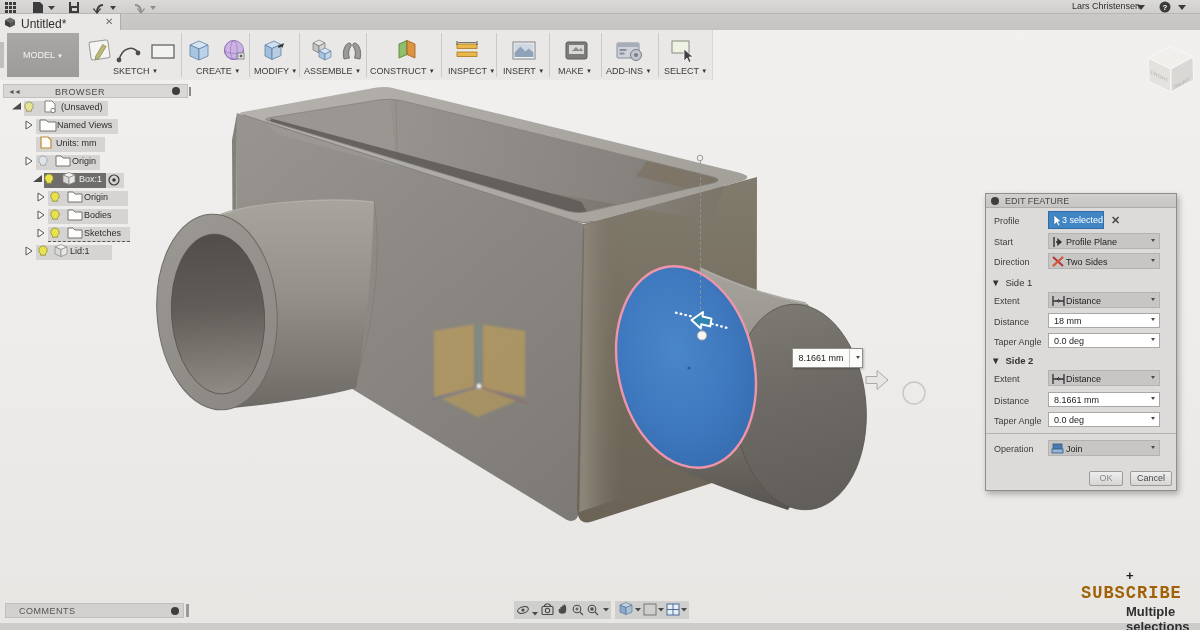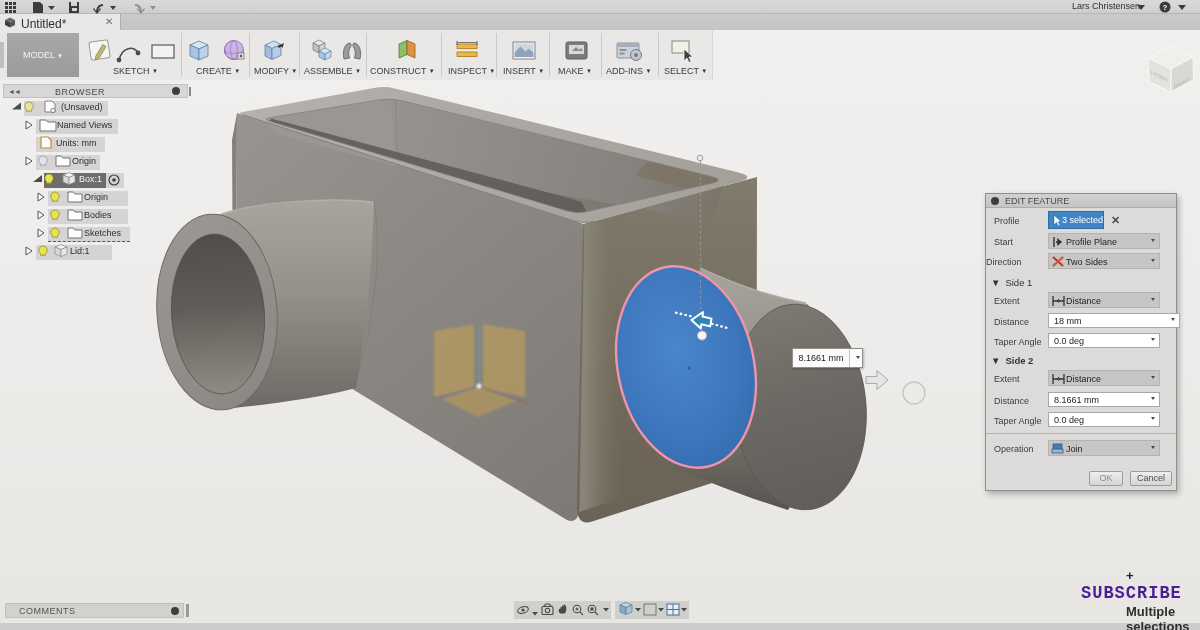--- a/index.html
+++ b/index.html
@@ -266,41 +266,41 @@
   </div>
   <div class="abs" style="left:125px;top:20px;font-size:11px;font-weight:bold;color:#4e4e4e;">✕</div>
   <div class="lbl" style="left:8px;top:43px;">Start</div>
   <div class="drop" style="top:39px;width:112px;">
     <svg width="14" height="12" style="position:absolute;left:2px;top:2px">
           <path d="M3 1 V11 M5 6 H10 M10 6 l-3 -2.5 v5 z" stroke="#333" stroke-width="1.4" fill="#333"></path>
         </svg>
     <span style="position:absolute;left:17px;top:1px;">Profile Plane</span>
     <span class="caret"></span>
   </div>
-  <div class="lbl" style="left:0;top:63px;text-align:right;">Direction</div>
+  <div class="lbl" style="left:8px;top:63px;text-align:right;">Direction</div>
   <div class="drop" style="top:59px;width:112px;">
     <svg width="14" height="13" style="position:absolute;left:2px;top:1px">
       <path d="M2 2 L12 11 M12 2 L2 11" stroke="#b33" stroke-width="2"></path>
       <path d="M2 11 L12 2" stroke="#d86a3a" stroke-width="1.2"></path>
     </svg>
     <span style="position:absolute;left:17px;top:1px;">Two Sides</span>
     <span class="caret"></span>
   </div>
   <div class="abs" style="left:5px;top:83px;font-size:9.5px;font-weight:normal;color:#333;">▼<span style="margin-left:5px;">Side 1</span></div>
   <div class="lbl" style="left:8px;top:102px;">Extent</div>
   <div class="drop" style="top:98px;width:112px;">
     <svg width="15" height="12" style="position:absolute;left:2px;top:2px">
           <path d="M2 1 V11 M13 1 V11 M2 6 H13" stroke="#333" stroke-width="1.3" fill="none"></path>
           <path d="M5.5 6 l2.5 -2 v4 z M9.5 6 l-2.5 -2 v4 z" fill="#333"></path>
         </svg>
     <span style="position:absolute;left:17px;top:1px;">Distance</span>
     <span class="caret"></span>
   </div>
   <div class="lbl" style="left:8px;top:123px;">Distance</div>
-  <div class="inp" style="top:119px;width:132px;">
+  <div class="inp" style="top:119px;width:112px;">
         <span style="position:absolute;left:5px;top:1px;">18 mm</span>
         <span class="caret" style="top:4px;"></span>
       </div>
   <div class="lbl" style="left:8px;top:143px;">Taper Angle</div>
   <div class="inp" style="top:139px;width:112px;">
         <span style="position:absolute;left:5px;top:1px;">0.0 deg</span>
         <span class="caret" style="top:4px;"></span>
       </div>
   <div class="abs" style="left:5px;top:161px;font-size:9.5px;font-weight:bold;color:#333;">▼<span style="margin-left:5px;margin-top:18px;">Side 2</span></div>
   <div class="lbl" style="left:8px;top:180px;">Extent</div>
@@ -370,21 +370,21 @@
     <path d="M43 7 l3 3.5 3 -3.5 z" fill="#4a4a48"></path>
     <rect x="52" y="3" width="12" height="11" fill="#e8eef6" stroke="#4a6a9a"></rect>
     <path d="M52 8.5 h12 M58 3 v11" stroke="#4a6a9a" stroke-width="1"></path>
     <path d="M66 7 l3 3.5 3 -3.5 z" fill="#4a4a48"></path>
   </g>
 </svg>
 
 <div class="abs" style="left:0;top:622px;width:1200px;height:8px;background:#cdccca;border-top:1px solid #e8e8e6;"></div>
 
 <div class="abs" style="left:1126px;top:568px;font-size:13px;font-weight:bold;color:#1e1e1e;">+</div>
-<div class="abs" style="left:1081px;top:584px;font-size:17px;font-weight:bold;color:#4c1d95;font-family:'Liberation Mono',monospace;letter-spacing:1px;transform:scaleY(1.05);">SUBSCRIBE</div>
+<div class="abs" style="left:1081px;top:584px;font-size:17px;font-weight:bold;color:#a16207;font-family:'Liberation Mono',monospace;letter-spacing:1px;transform:scaleY(1.05);">SUBSCRIBE</div>
 <div class="abs" style="left:1102px;top:604px;font-size:13px;font-weight:bold;color:#2e2e2e;padding-left:24px;">Multiple selections</div>
 
 <div id="appbar"></div>
 <svg class="abs" style="left:0;top:0" width="200" height="14">
   <g fill="#3c3c3c">
     <g>
       <rect x="5" y="2" width="3" height="3"></rect>
           <rect x="9" y="2" width="3" height="3"></rect>
           <rect x="13" y="2" width="3" height="3"></rect>
       <rect x="5" y="6" width="3" height="3"></rect>

